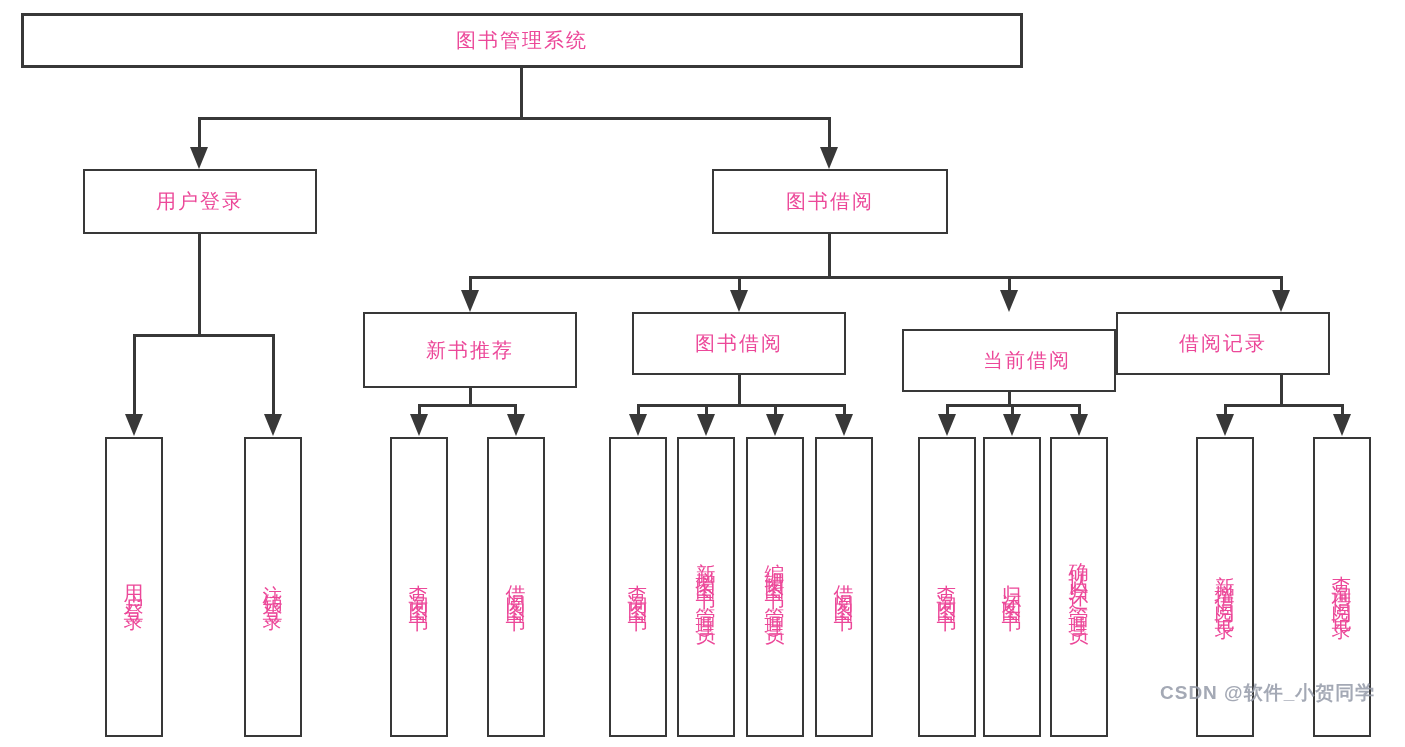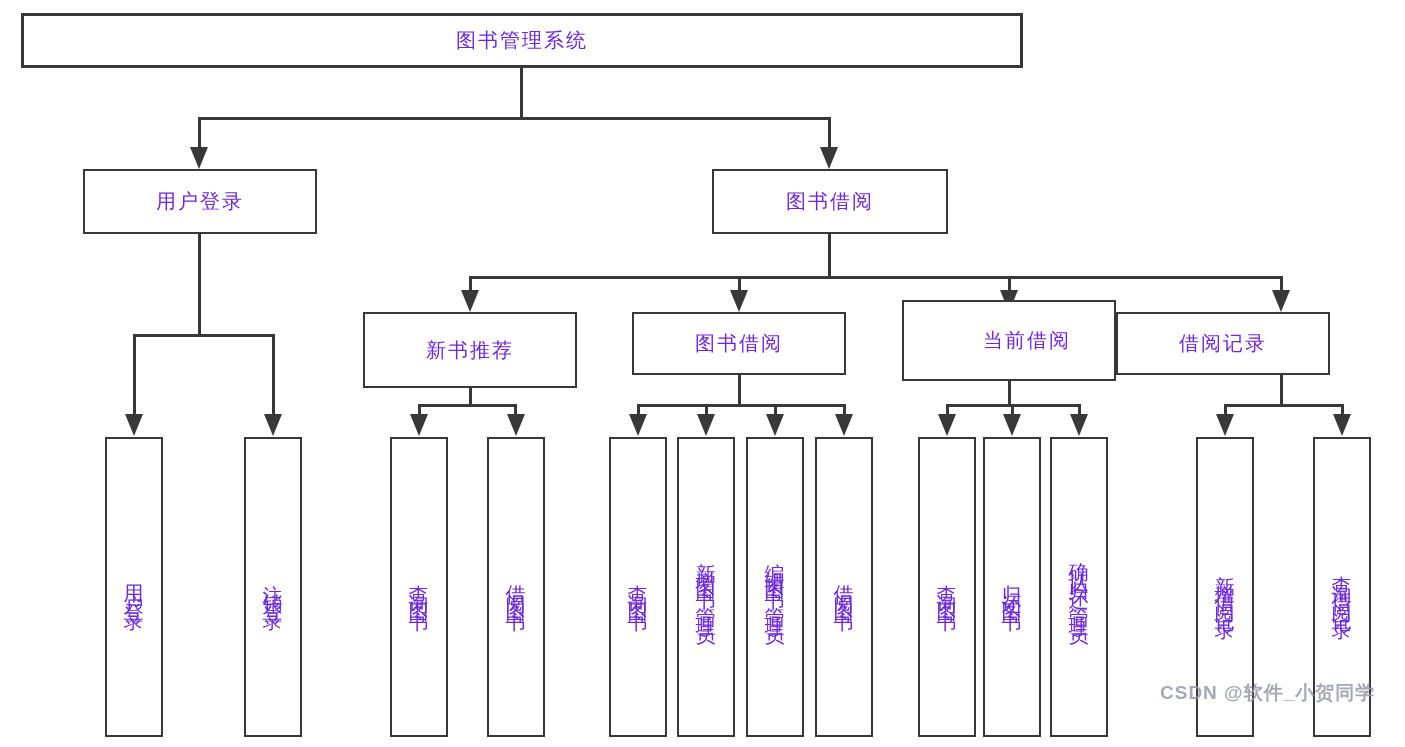--- a/index.html
+++ b/index.html
@@ -5,21 +5,21 @@
   html,body { margin:0; padding:0; background:#fff; }
   .canvas {
     position:relative; width:1405px; height:747px; background:#ffffff;
     font-family:"Liberation Sans","DejaVu Sans",sans-serif; color:#333333;
     overflow:hidden;
   }
   .box {
     position:absolute; box-sizing:border-box;
     border:2.5px solid #383838; background:#ffffff;
     display:flex; align-items:center; justify-content:center;
-    font-size:20px; letter-spacing:2px; color:#6d28d9;
+    font-size:20px; letter-spacing:2px; color:#ec4899;
     z-index:2; text-align:center;
   }
   .box.v {
     writing-mode:vertical-rl; text-orientation:mixed;
     letter-spacing:9px; line-height:1; padding:6px 0;
   }
   .line { position:absolute; background:#383838; z-index:1; }
   .arrow {
     position:absolute; width:0; height:0; z-index:1;
     border-left:9px solid transparent; border-right:9px solid transparent;
@@ -97,21 +97,21 @@
   <div class="arrow" style="left:1216px;top:414px;"></div>
   <div class="arrow" style="left:1333px;top:414px;"></div>
 
   <div class="box" style="left:21px;top:13px;width:1002px;height:55px;border-width:3px;">图书管理系统</div>
 
   <div class="box" style="left:83px;top:169px;width:234px;height:65px;">用户登录</div>
   <div class="box" style="left:712px;top:169px;width:236px;height:65px;">图书借阅</div>
 
   <div class="box" style="left:363px;top:312px;width:214px;height:76px;">新书推荐</div>
   <div class="box" style="left:632px;top:312px;width:214px;height:63px;font-family:Liberation Serif, serif;">图书借阅</div>
-  <div class="box" style="left:902px;top:300px;width:214px;height:81px;padding-left:36px;">当前借阅</div>
+  <div class="box" style="left:902px;top:329px;width:214px;height:63px;padding-left:36px;">当前借阅</div>
   <div class="box" style="left:1116px;top:312px;width:214px;height:63px;">借阅记录</div>
 
   <div class="box v" style="left:105px;top:437px;width:58px;height:300px;">用户登录</div>
   <div class="box v" style="left:244px;top:437px;width:58px;height:300px;">注销登录</div>
 
   <div class="box v" style="left:390px;top:437px;width:58px;height:300px;">查询图书</div>
   <div class="box v" style="left:487px;top:437px;width:58px;height:300px;">借阅图书</div>
 
   <div class="box v" style="left:609px;top:437px;width:58px;height:300px;">查询图书</div>
   <div class="box v" style="left:677px;top:437px;width:58px;height:300px;">新增图书（管理员）</div>

